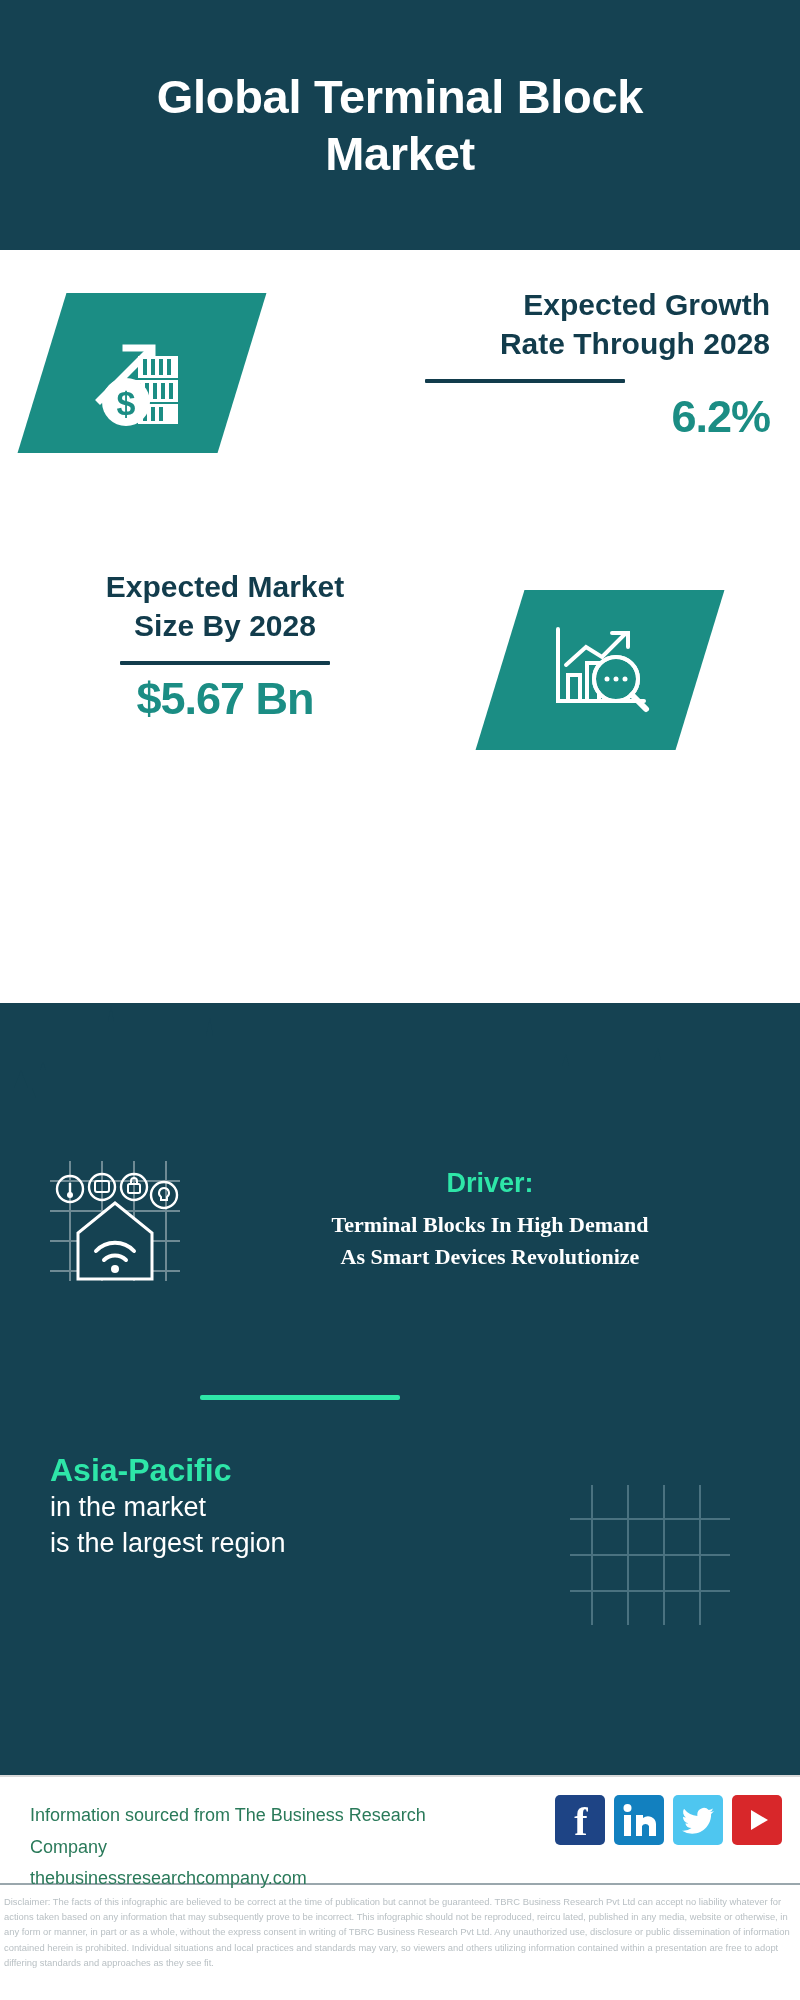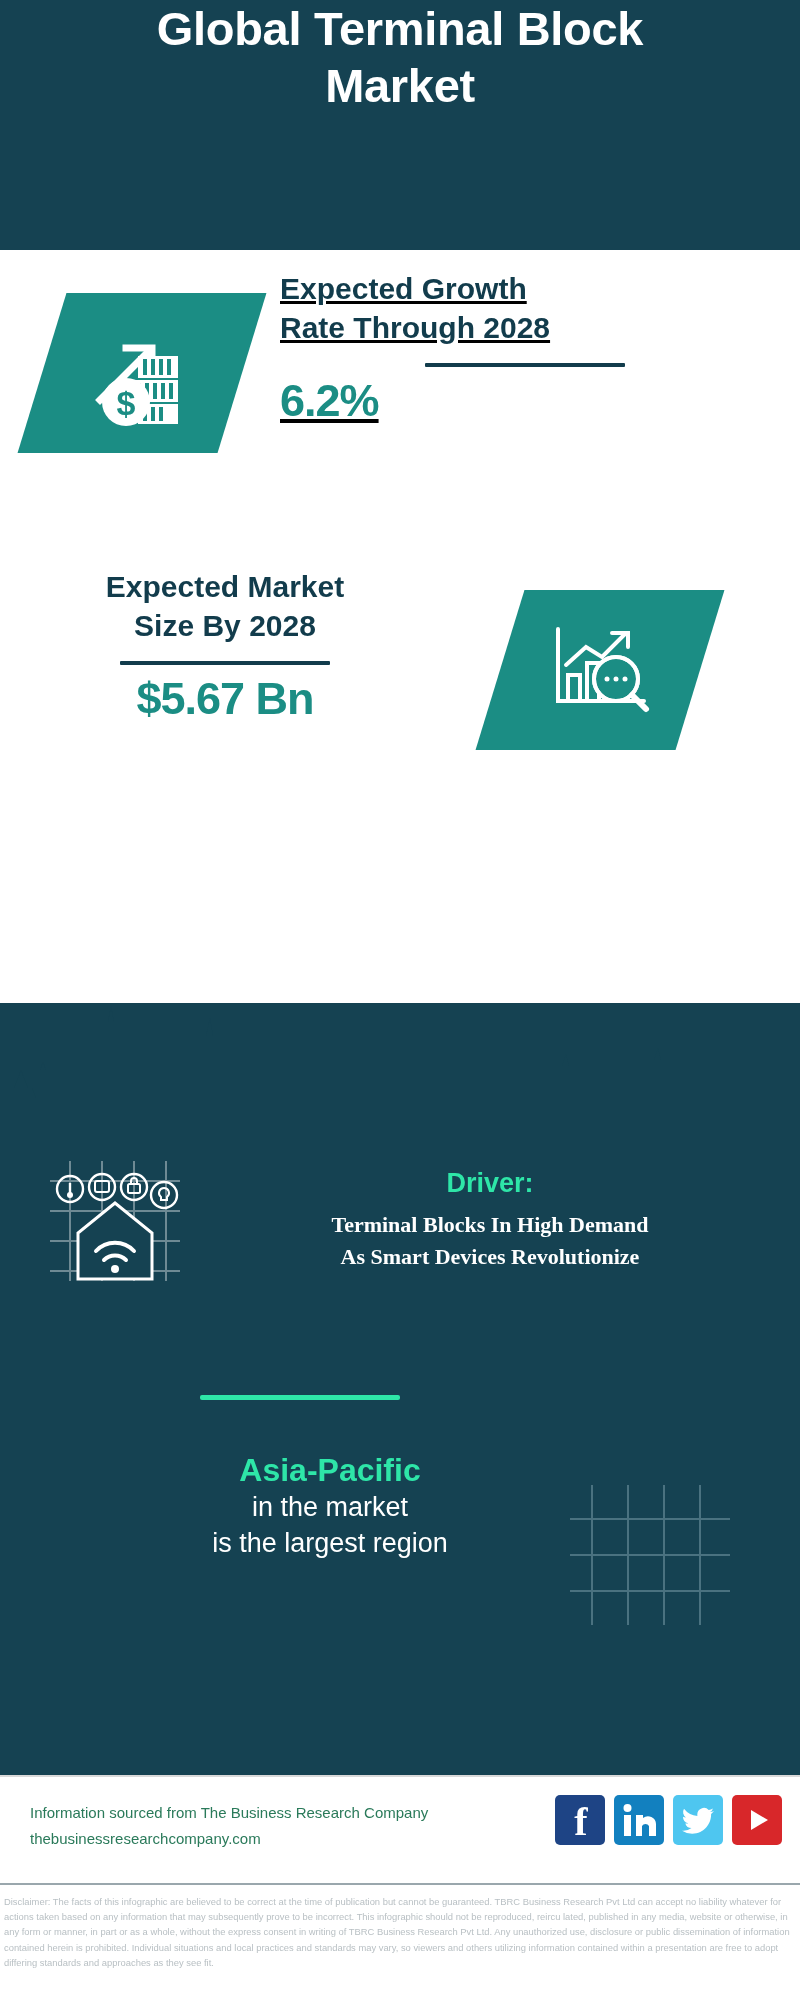--- a/index.html
+++ b/index.html
@@ -9,21 +9,21 @@
     background:#ffffff;
     position:relative;
     overflow:hidden;
   }
   .page { width:800px; height:2000px; position:relative; background:#ffffff; }
 
   
   .header {
     position:absolute; left:0; top:0; width:800px; height:250px;
     background:#154252;
-    display:flex; justify-content:center;
+    display:flex; align-items:center; justify-content:center;
   }
   .header-title {
     color:#ffffff;
     font-size:47px;
     font-weight:bold;
     line-height:1.22;
     text-align:center;
     letter-spacing:-0.3px;
     max-width:560px;
   }
@@ -37,23 +37,22 @@
     background:#1b8d84;
     display:flex; align-items:center; justify-content:center;
   }
   .para-growth {
     left:42px; top:38px; width:200px; height:160px;
     transform:skewX(-17deg);
   }
   .para-growth .icon-wrap { transform:skewX(17deg); }
 
   .growth-text {
-    position:absolute; left:280px; top:14px; width:490px;
-    text-align:left;
-    text-decoration:underline;
+    position:absolute; left:280px; top:30px; width:490px;
+    text-align:right;
   }
   .stat-label {
     color:#123c4c;
     font-size:30px;
     font-weight:bold;
     line-height:1.3;
   }
   .rule {
     height:4px; background:#123c4c; border-radius:1px;
     margin:16px auto 10px auto; width:200px;
@@ -106,21 +105,21 @@
   .home-icon {
     position:absolute; left:40px; top:1155px; width:150px; height:130px;
   }
 
   .mint-rule {
     position:absolute; left:200px; top:1395px; width:200px; height:5px;
     background:#2ee6a8; border-radius:2px;
   }
 
   .region-wrap {
-    position:absolute; left:50px; top:1450px; width:560px; text-align:center;
+    position:absolute; left:50px; top:1450px; width:560px; text-align:left;
   }
   .region-name {
     color:#2ee6a8; font-size:32px; font-weight:bold; line-height:1.25;
   }
   .region-sub {
     color:#ffffff; font-size:27px; font-weight:normal; line-height:1.32;
   }
   .grid-deco {
     position:absolute; left:570px; top:1485px; width:160px; height:140px;
   }
@@ -129,21 +128,21 @@
   .footer {
     position:absolute; left:0; top:1775px; width:800px; height:110px;
     background:#ffffff;
     border-top:2px solid #d9d9d9;
     border-bottom:2px solid #9aa7ad;
   }
   .source-block {
     position:absolute; left:30px; top:23px; width:420px;
   }
   .source-line {
-    color:#2a7a5a; font-size:15px; line-height:1.75;
+    color:#2a7a5a; font-size:18px; line-height:1.75;
   }
   .social-row {
     position:absolute; right:18px; top:18px;
     display:flex; gap:9px; align-items:center;
   }
   .social {
     width:50px; height:50px; border-radius:5px;
     display:flex; align-items:center; justify-content:center;
   }
   .s-fb { background:#1e4485; }

